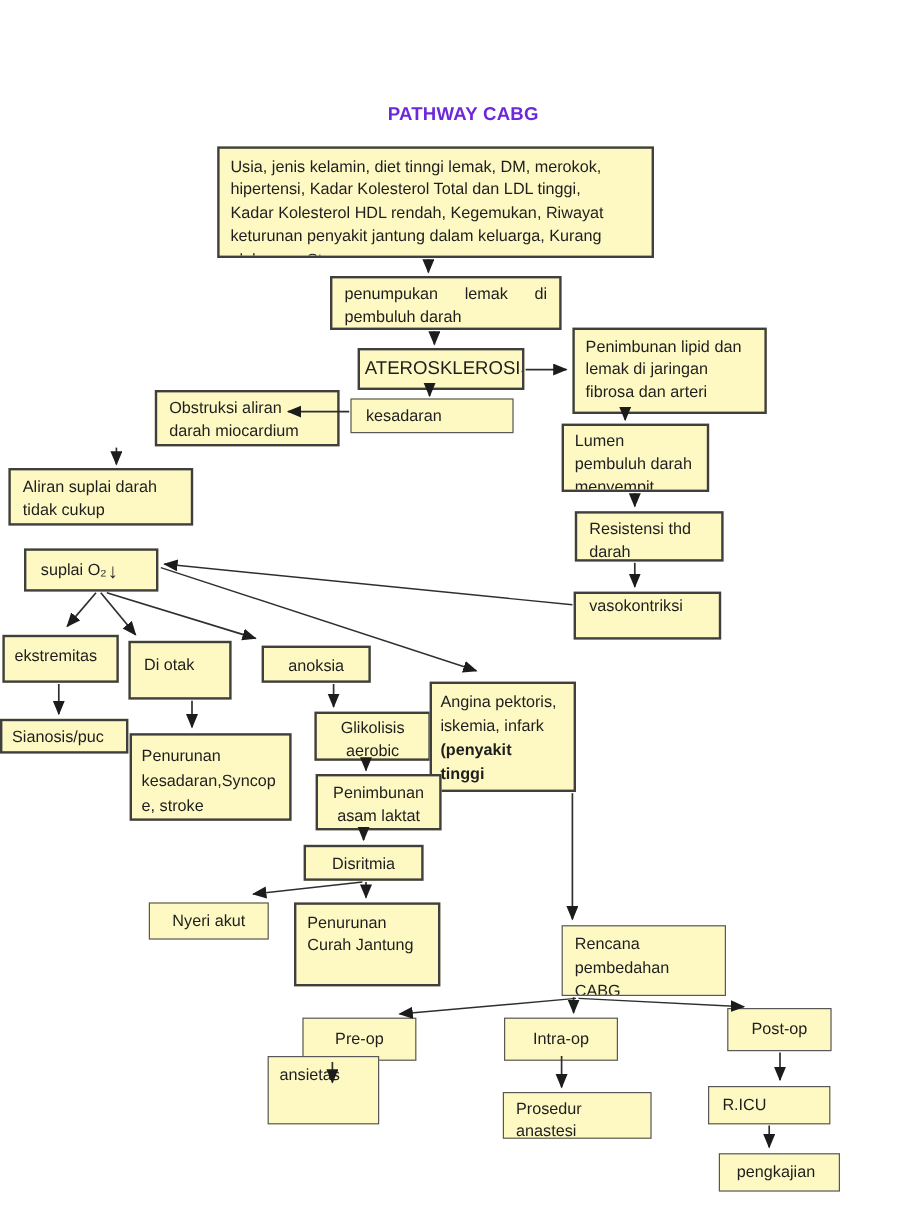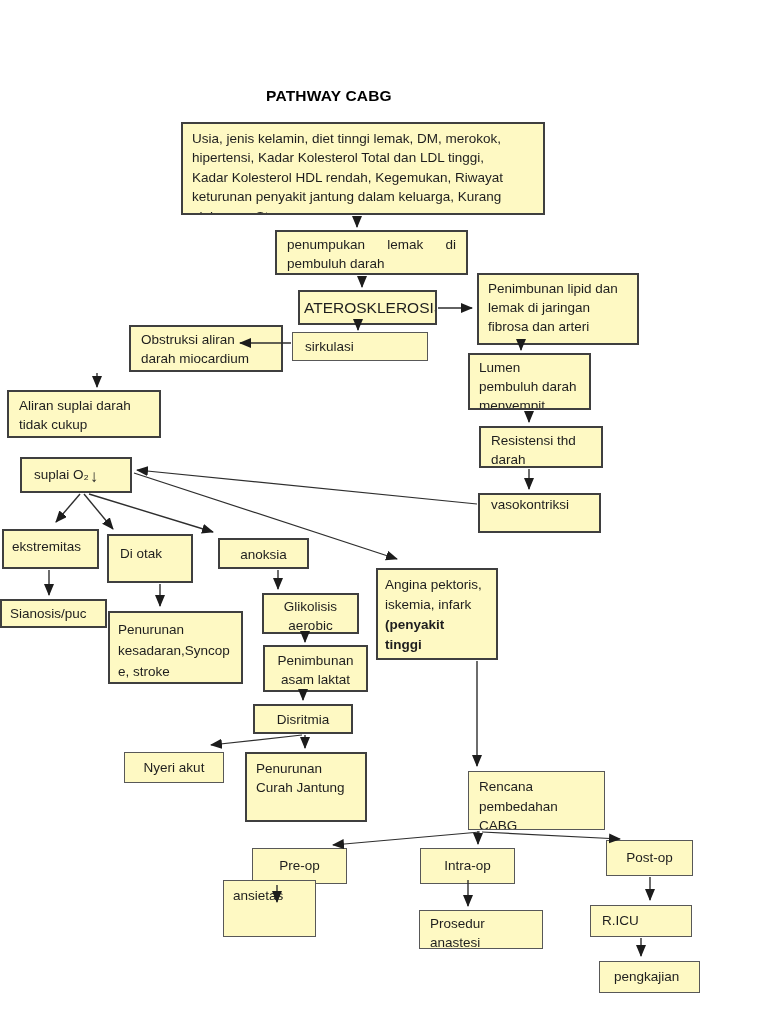--- a/index.html
+++ b/index.html
@@ -1,22 +1,22 @@
 <!DOCTYPE html>
 <html><head>
 <meta charset="utf-8">
 <style>
   html,body{margin:0;padding:0;background:#ffffff;}
   #page{
     position:relative;width:768px;height:1024px;background:#ffffff;overflow:hidden;
     font-family:"Liberation Sans","DejaVu Sans",sans-serif;color:#1e1e1e;
   }
   #title{
-    position:absolute;left:266px;top:87px;width:240px;
-    font-size:15.5px;font-weight:bold;letter-spacing:.2px;color:#000000;
+    position:absolute;left:266px;top:87px;width:240px;text-align:center;
+    font-size:15.5px;font-weight:bold;letter-spacing:.2px;color:#6d28d9;
   }
   .node{
     position:absolute;box-sizing:border-box;background:#fef9c3;
     border:2px solid #3f3f3f;font-size:13.5px;line-height:19px;
     overflow:hidden;white-space:nowrap;
   }
   .node .ln{display:block;}
   .bl{border-width:1.5px;border-color:#585858;}
   .ctr{text-align:center;}
   .just{text-align:justify;text-align-last:justify;}
@@ -35,21 +35,21 @@
   #n-aliran{left:7px;top:390px;width:154px;height:48px;padding:4px 10px;}
   #n-resistensi{left:479px;top:426px;width:124px;height:42px;padding:3px 10px;}
   #n-suplai-o2{left:20px;top:457px;width:112px;height:36px;padding:5px 12px;}
   #n-vasokontriksi{left:478px;top:493px;width:123px;height:40px;padding:0 11px;}
   #n-ekstremitas{left:2px;top:529px;width:97px;height:40px;padding:6px 8px;}
   #n-diotak{left:107px;top:534px;width:86px;height:49px;padding:8px 11px;}
   #n-anoksia{left:218px;top:538px;width:91px;height:31px;padding:5px 2px;}
   #n-sianosis{left:0px;top:599px;width:107px;height:29px;padding:3px 8px;}
   #n-pen-kesadaran{left:108px;top:611px;width:135px;height:73px;padding:6px 8px;line-height:21px;}
   #n-glikolisis{left:262px;top:593px;width:97px;height:41px;padding:2px 2px;}
-  #n-angina{left:376px;top:568px;width:122px;height:92px;padding:5px 7px;line-height:20px;}
+  #n-angina{left:358px;top:568px;width:122px;height:92px;padding:5px 7px;line-height:20px;}
   #n-pen-laktat{left:263px;top:645px;width:105px;height:47px;padding:4px 2px;}
   #n-disritmia{left:253px;top:704px;width:100px;height:30px;padding:4px 2px;}
   #n-nyeri{left:124px;top:752px;width:100px;height:31px;padding:5px 2px;}
   #n-pen-curah{left:245px;top:752px;width:122px;height:70px;padding:5px 9px;}
   #n-rencana{left:468px;top:771px;width:137px;height:59px;padding:5px 10px;line-height:19.5px;}
   #n-preop{left:252px;top:848px;width:95px;height:36px;padding:7px 2px;}
   #n-intraop{left:420px;top:848px;width:95px;height:36px;padding:7px 2px;}
   #n-postop{left:606px;top:840px;width:87px;height:36px;padding:7px 2px;}
   #n-ansietas{left:223px;top:880px;width:93px;height:57px;padding:5px 9px;}
   #n-prosedur{left:419px;top:910px;width:124px;height:39px;padding:3px 10px;}
@@ -80,21 +80,21 @@
     <span>ATEROSKLEROSIS</span>
   </div>
 
   <div class="node" id="n-penimbunan-lipid">
     <span class="ln">Penimbunan lipid dan</span>
     <span class="ln">lemak di jaringan</span>
     <span class="ln">fibrosa dan arteri</span>
   </div>
 
   <div class="node bl" id="n-sirkulasi">
-    <span>sirkulasi</span>
+    <span>kesadaran</span>
   </div>
 
   <div class="node" id="n-obstruksi">
     <span class="ln">Obstruksi aliran</span>
     <span class="ln">darah miocardium</span>
   </div>
 
   <div class="node" id="n-lumen">
     <span class="ln">Lumen</span>
     <span class="ln">pembuluh darah</span>

